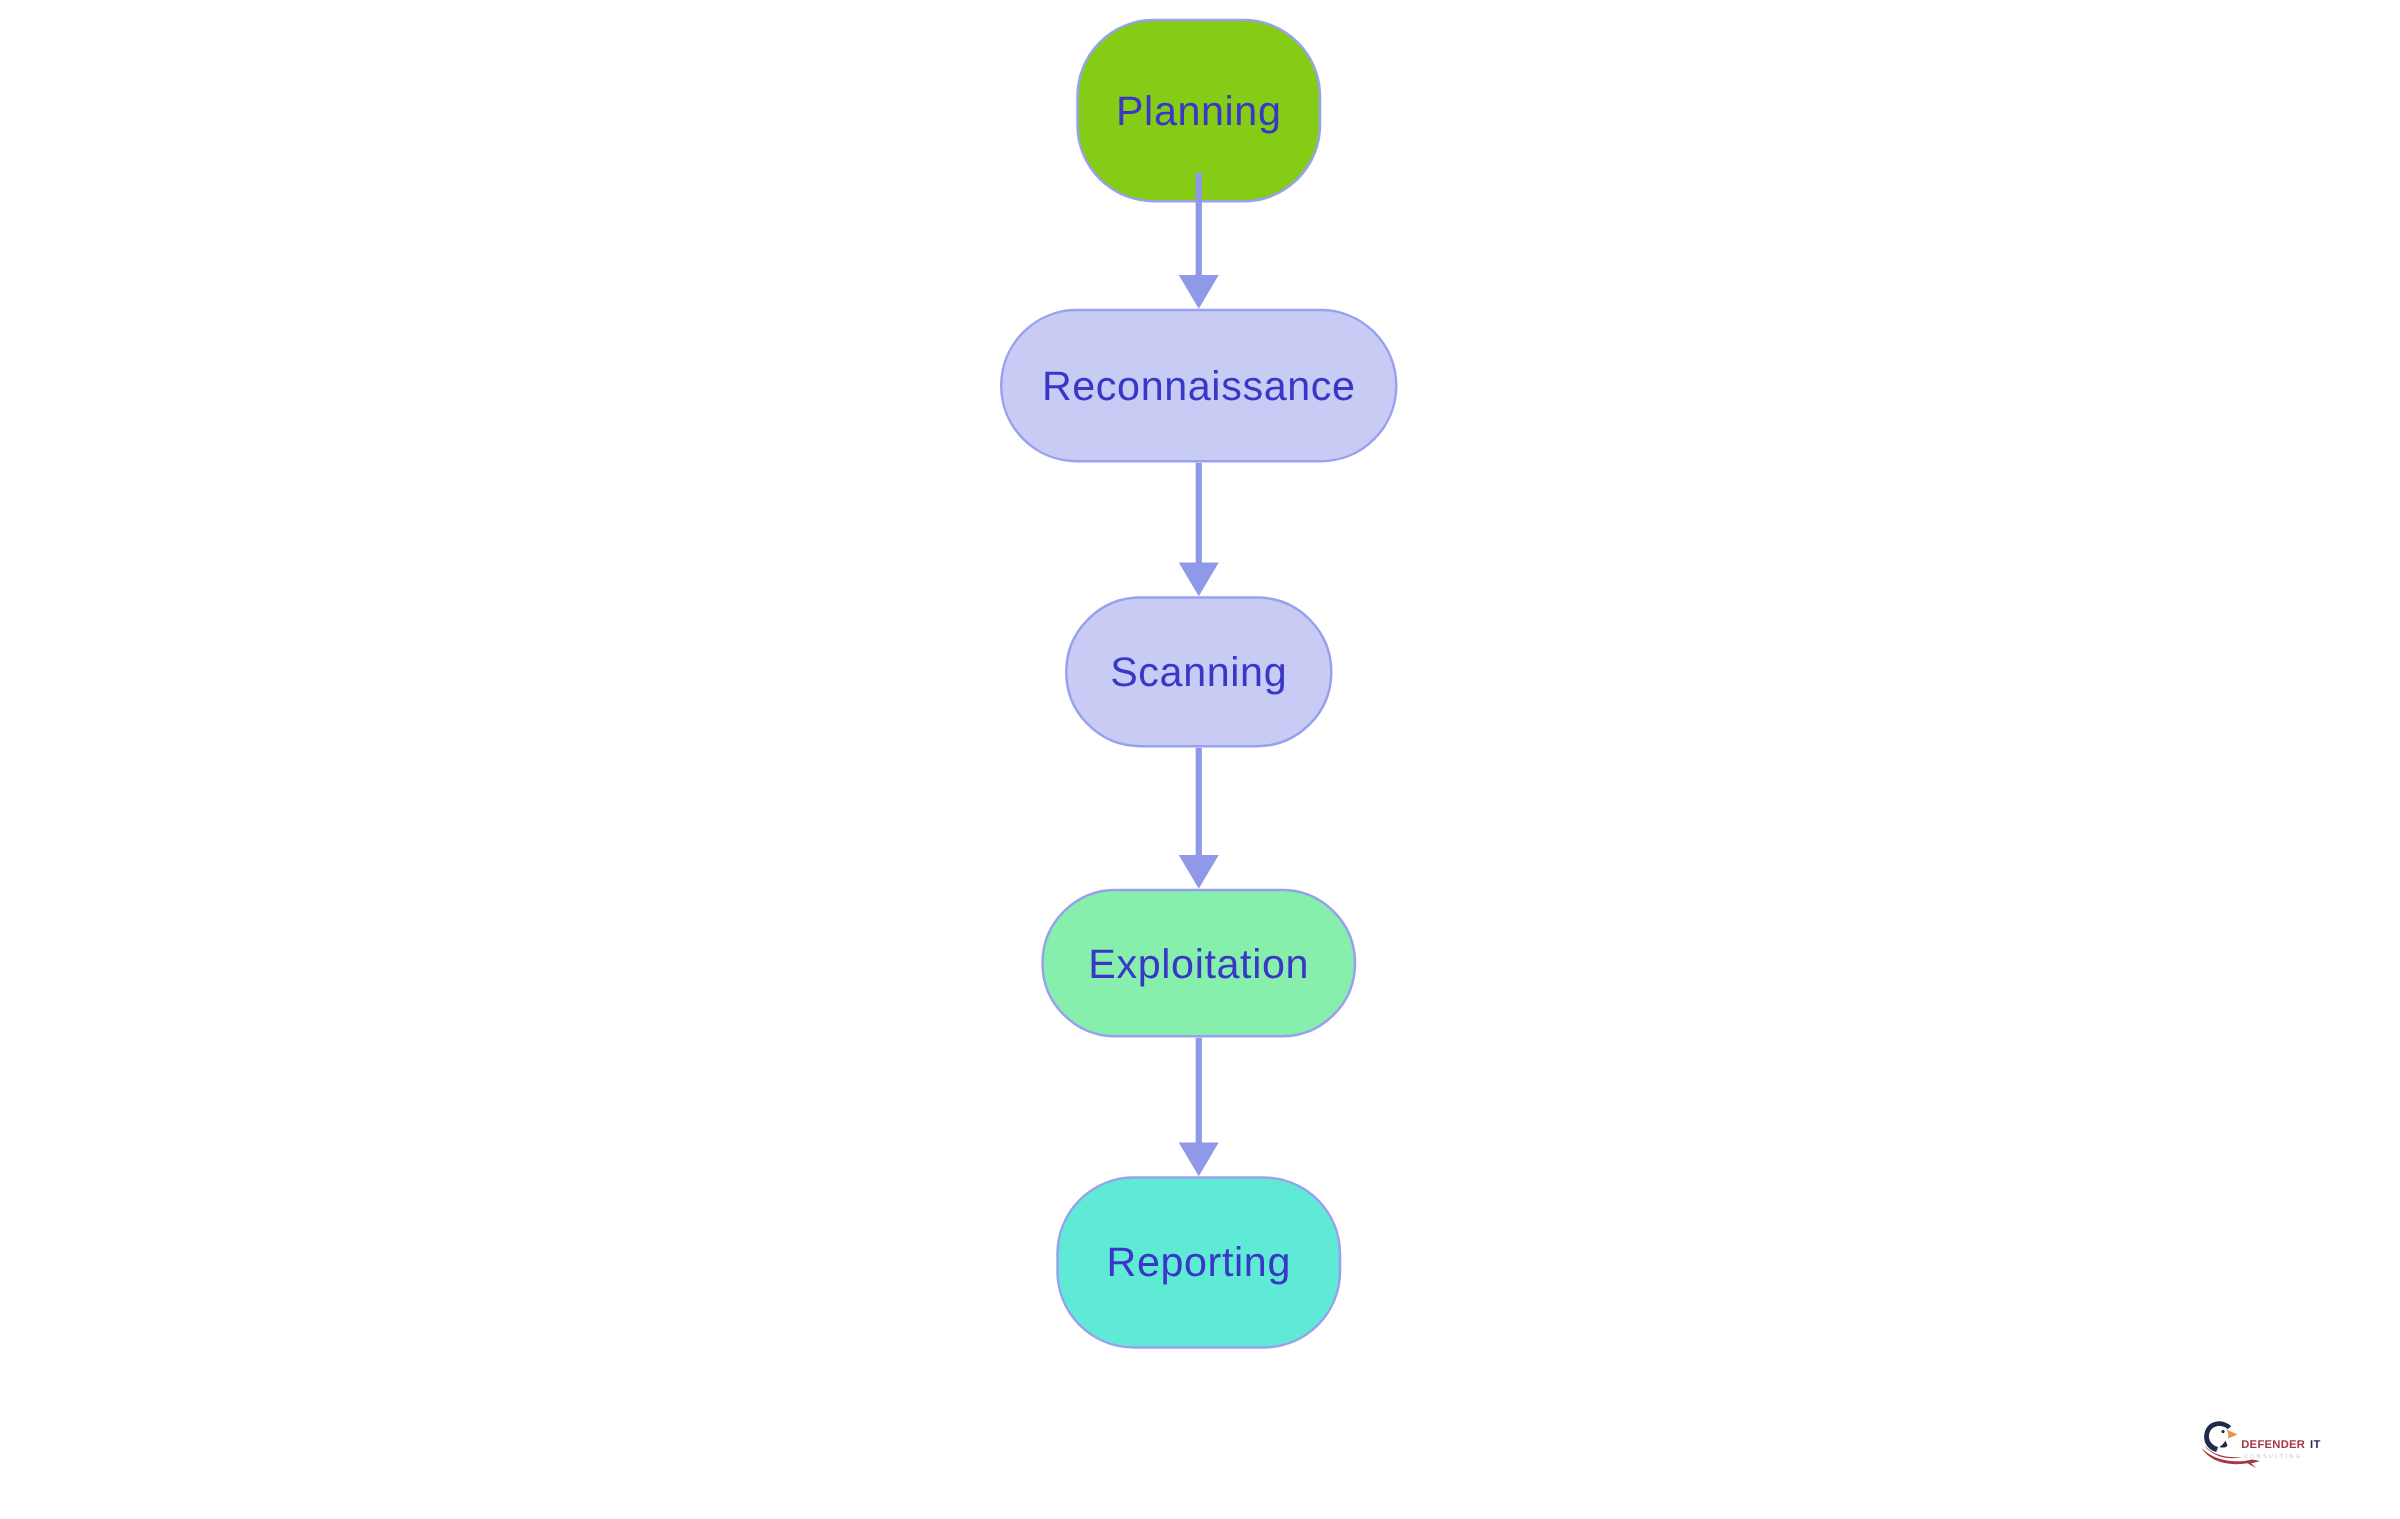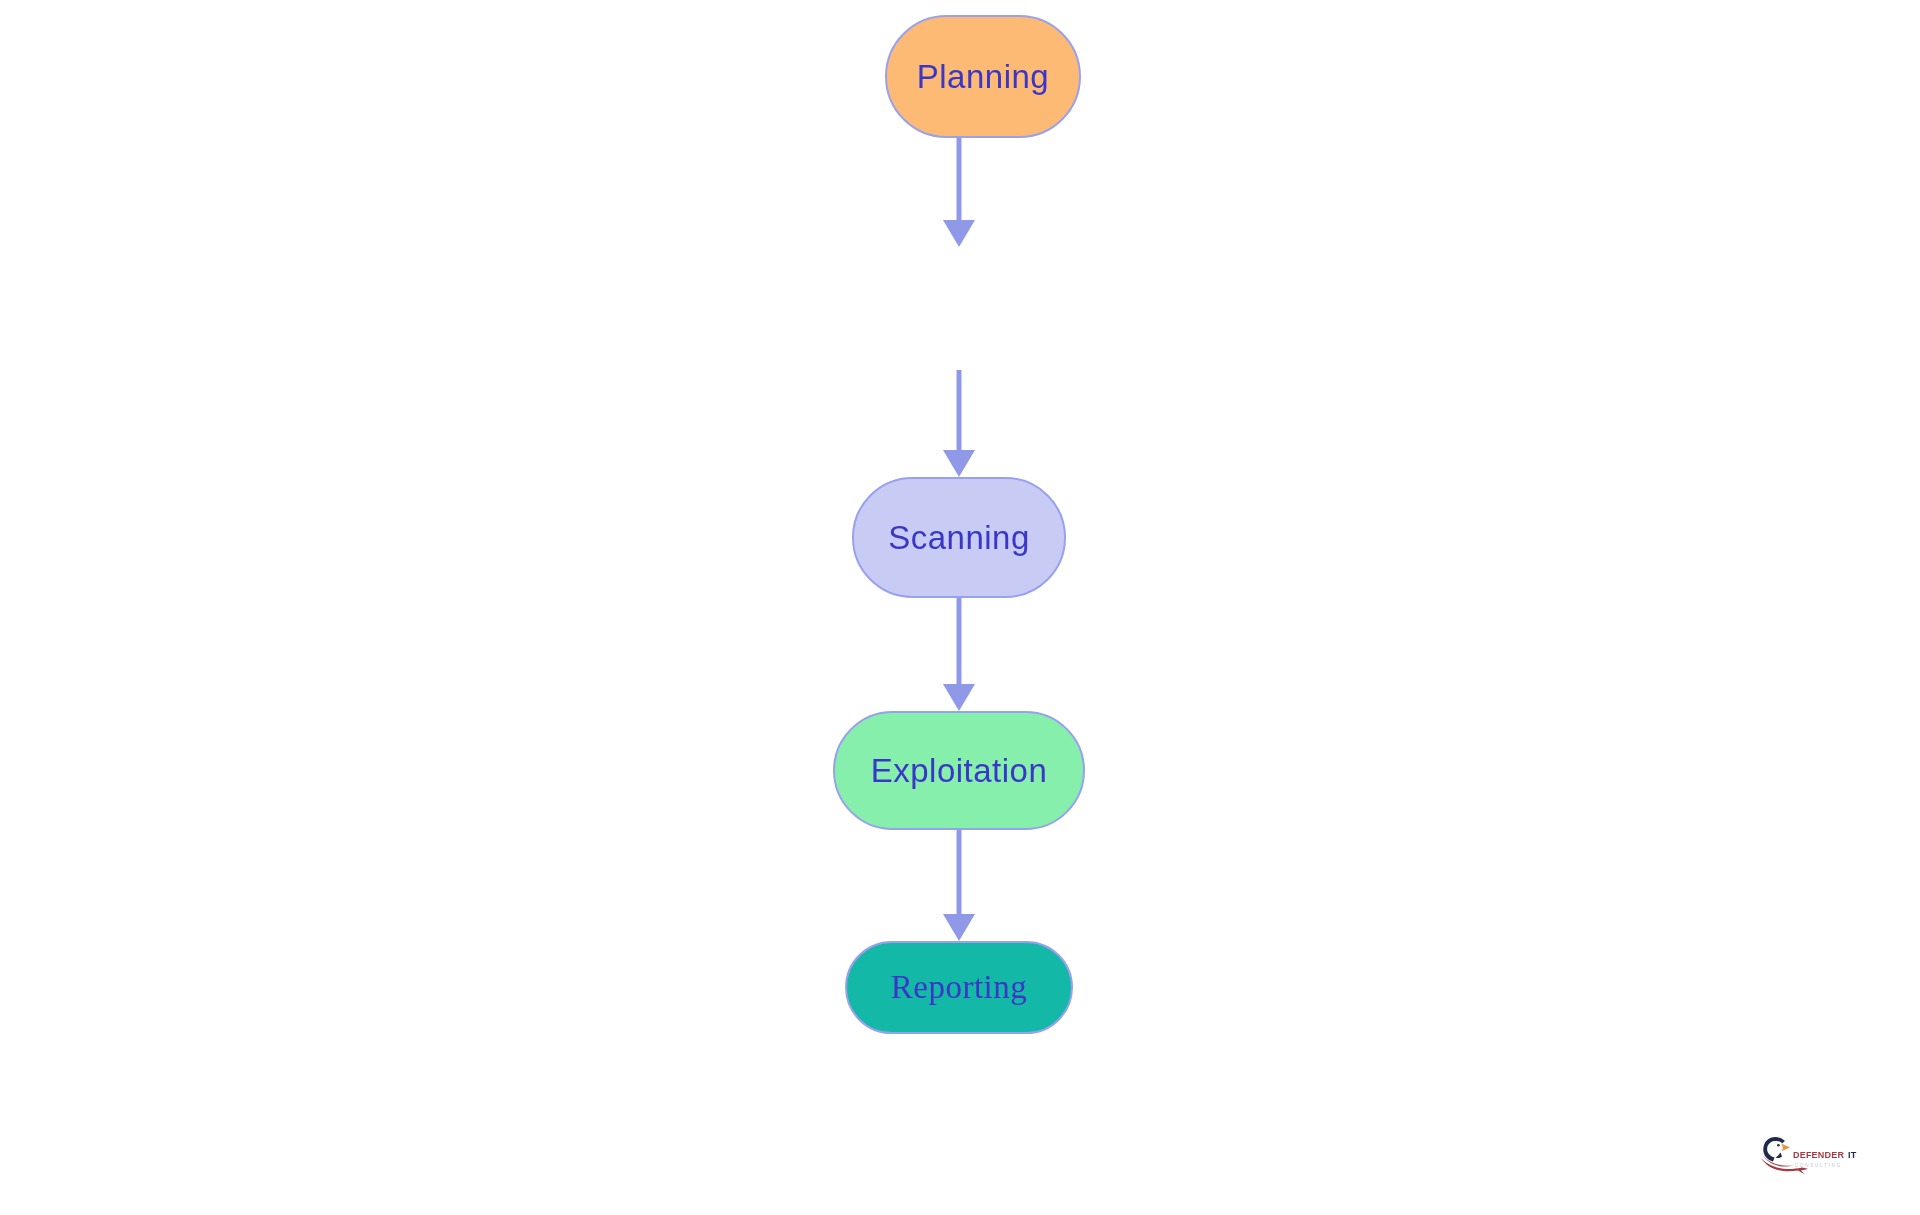--- a/index.html
+++ b/index.html
@@ -40,29 +40,32 @@
     top: 1132px;
     width: 110px;
     height: 48px;
   }
 </style>
 </head>
 <body>
 
 <div class="canvas" style="background-color: rgb(255, 255, 255);">
 
-  <div class="flow-node" style="left: 885px; top: 15px; width: 196px; height: 123px; background-color: #fdba74; border-color: rgb(152, 161, 239); color: rgb(57, 54, 200);">
+  <div class="flow-node" style="left: 861px; top: 15px; width: 196px; height: 147px; background-color: #84cc16; border-color: rgb(152, 161, 239); color: rgb(57, 54, 200);">
     <span class="node-label">Planning</span>
   </div>
 
   <svg class="flow-arrow" style="left:939px; top:138px;" width="40" height="109" viewBox="0 0 40 109">
     <line x1="20" y1="0" x2="20" y2="84" stroke-width="5" stroke="#8f99e8"></line>
     <polygon points="4,82 36,82 20,109" fill="#8f99e8"></polygon>
   </svg>
 
+  <div class="flow-node" style="left: 800px; top: 247px; width: 318px; height: 123px; background-color: rgb(200, 204, 244); border-color: rgb(152, 161, 239); color: rgb(57, 54, 200);">
+    <span class="node-label">Reconnaissance</span>
+  </div>
 
   <svg class="flow-arrow" style="left:939px; top:370px;" width="40" height="107" viewBox="0 0 40 107">
     <line x1="20" y1="0" x2="20" y2="82" stroke-width="5" stroke="#8f99e8"></line>
     <polygon points="4,80 36,80 20,107" fill="#8f99e8"></polygon>
   </svg>
 
   <div class="flow-node" style="left: 852px; top: 477px; width: 214px; height: 121px; background-color: rgb(200, 204, 244); border-color: rgb(152, 161, 239); color: rgb(57, 54, 200);">
     <span class="node-label">Scanning</span>
   </div>
 
@@ -73,21 +76,21 @@
 
   <div class="flow-node" style="left: 833px; top: 711px; width: 252px; height: 119px; background-color: #86efac; border-color: rgb(152, 161, 239); color: rgb(57, 54, 200);">
     <span class="node-label">Exploitation</span>
   </div>
 
   <svg class="flow-arrow" style="left:939px; top:830px;" width="40" height="111" viewBox="0 0 40 111">
     <line x1="20" y1="0" x2="20" y2="86" stroke-width="5" stroke="#8f99e8"></line>
     <polygon points="4,84 36,84 20,111" fill="#8f99e8"></polygon>
   </svg>
 
-  <div class="flow-node" style="left: 845px; top: 941px; width: 228px; height: 93px; background-color: #14b8a6; border-color: rgb(152, 161, 239); color: rgb(57, 54, 200); font-family: Liberation Serif, serif;">
+  <div class="flow-node" style="left: 845px; top: 941px; width: 228px; height: 138px; background-color: #5eead4; border-color: rgb(152, 161, 239); color: rgb(57, 54, 200);">
     <span class="node-label">Reporting</span>
   </div>
 
   <svg class="brand-logo" viewBox="0 0 110 48">
 
     <path d="M 5,26 C 11,36 24,41.5 42,38.5 L 49,42.5 L 45,38.5 C 48,38 50,37.5 52,36.8
              L 46,35.5 C 28,39.5 13,35 5,26 Z" fill="#a53a44"></path>
     <path d="M 7,24 C 14,31.5 25,35 38,33.5 C 27,36.5 14,33.5 7,24 Z" fill="#a53a44"></path>
 
     <path d="M 29,9 C 22,2.5 11,4 8,13 C 5.5,20.5 9.5,27.5 17,29.5 L 18.5,25.5

